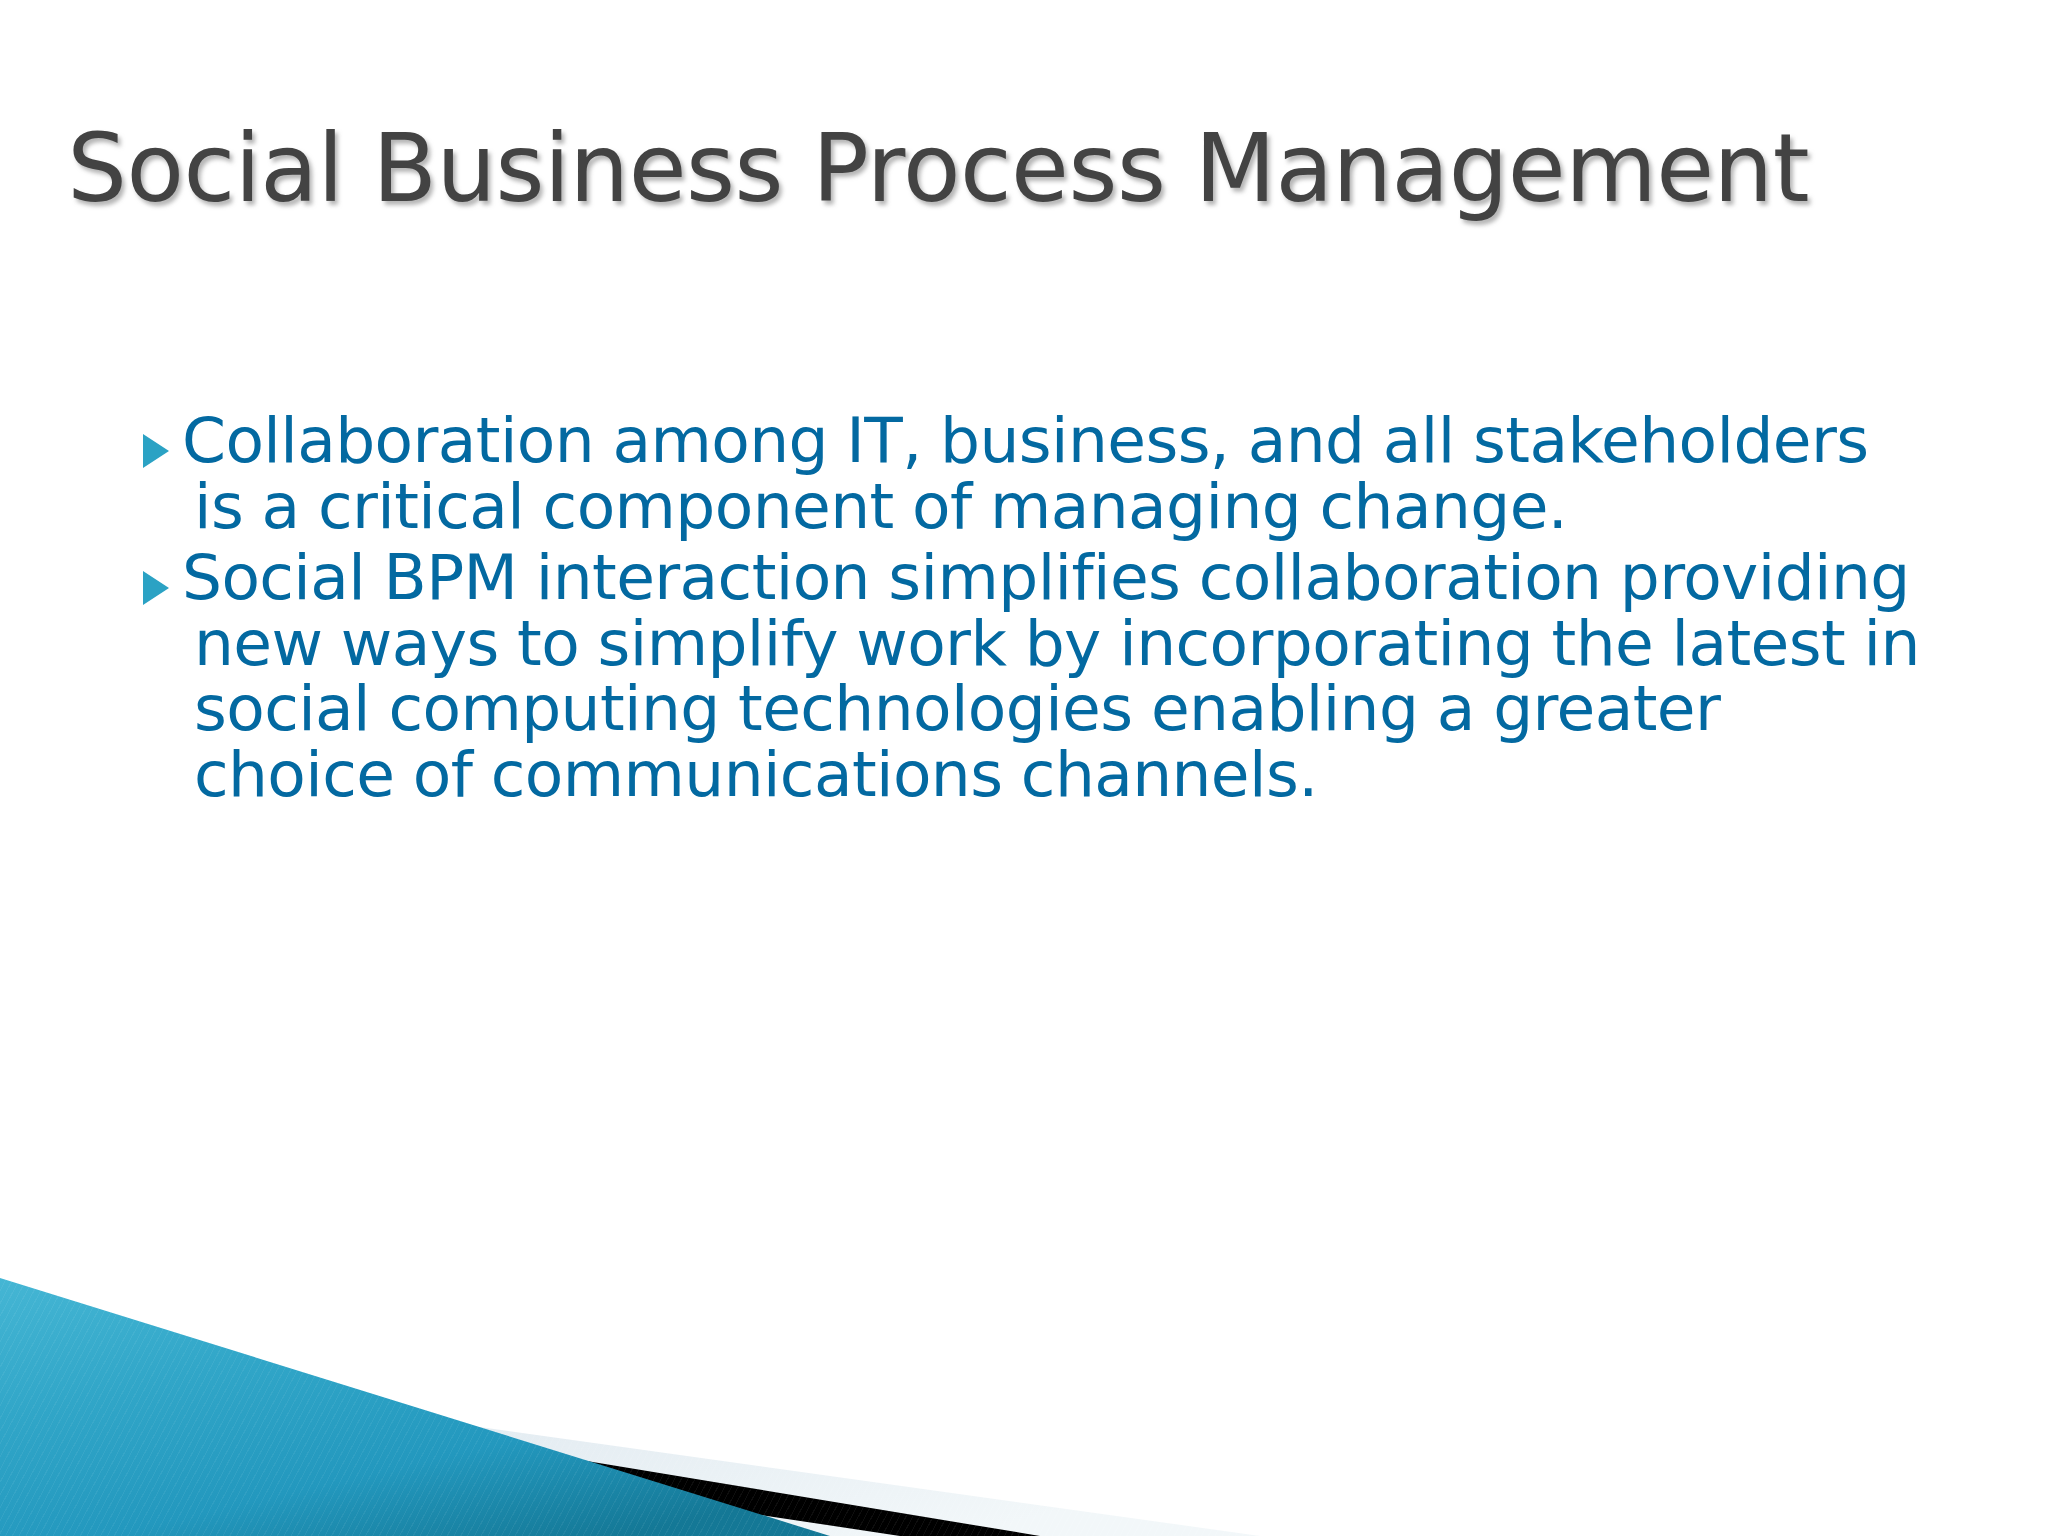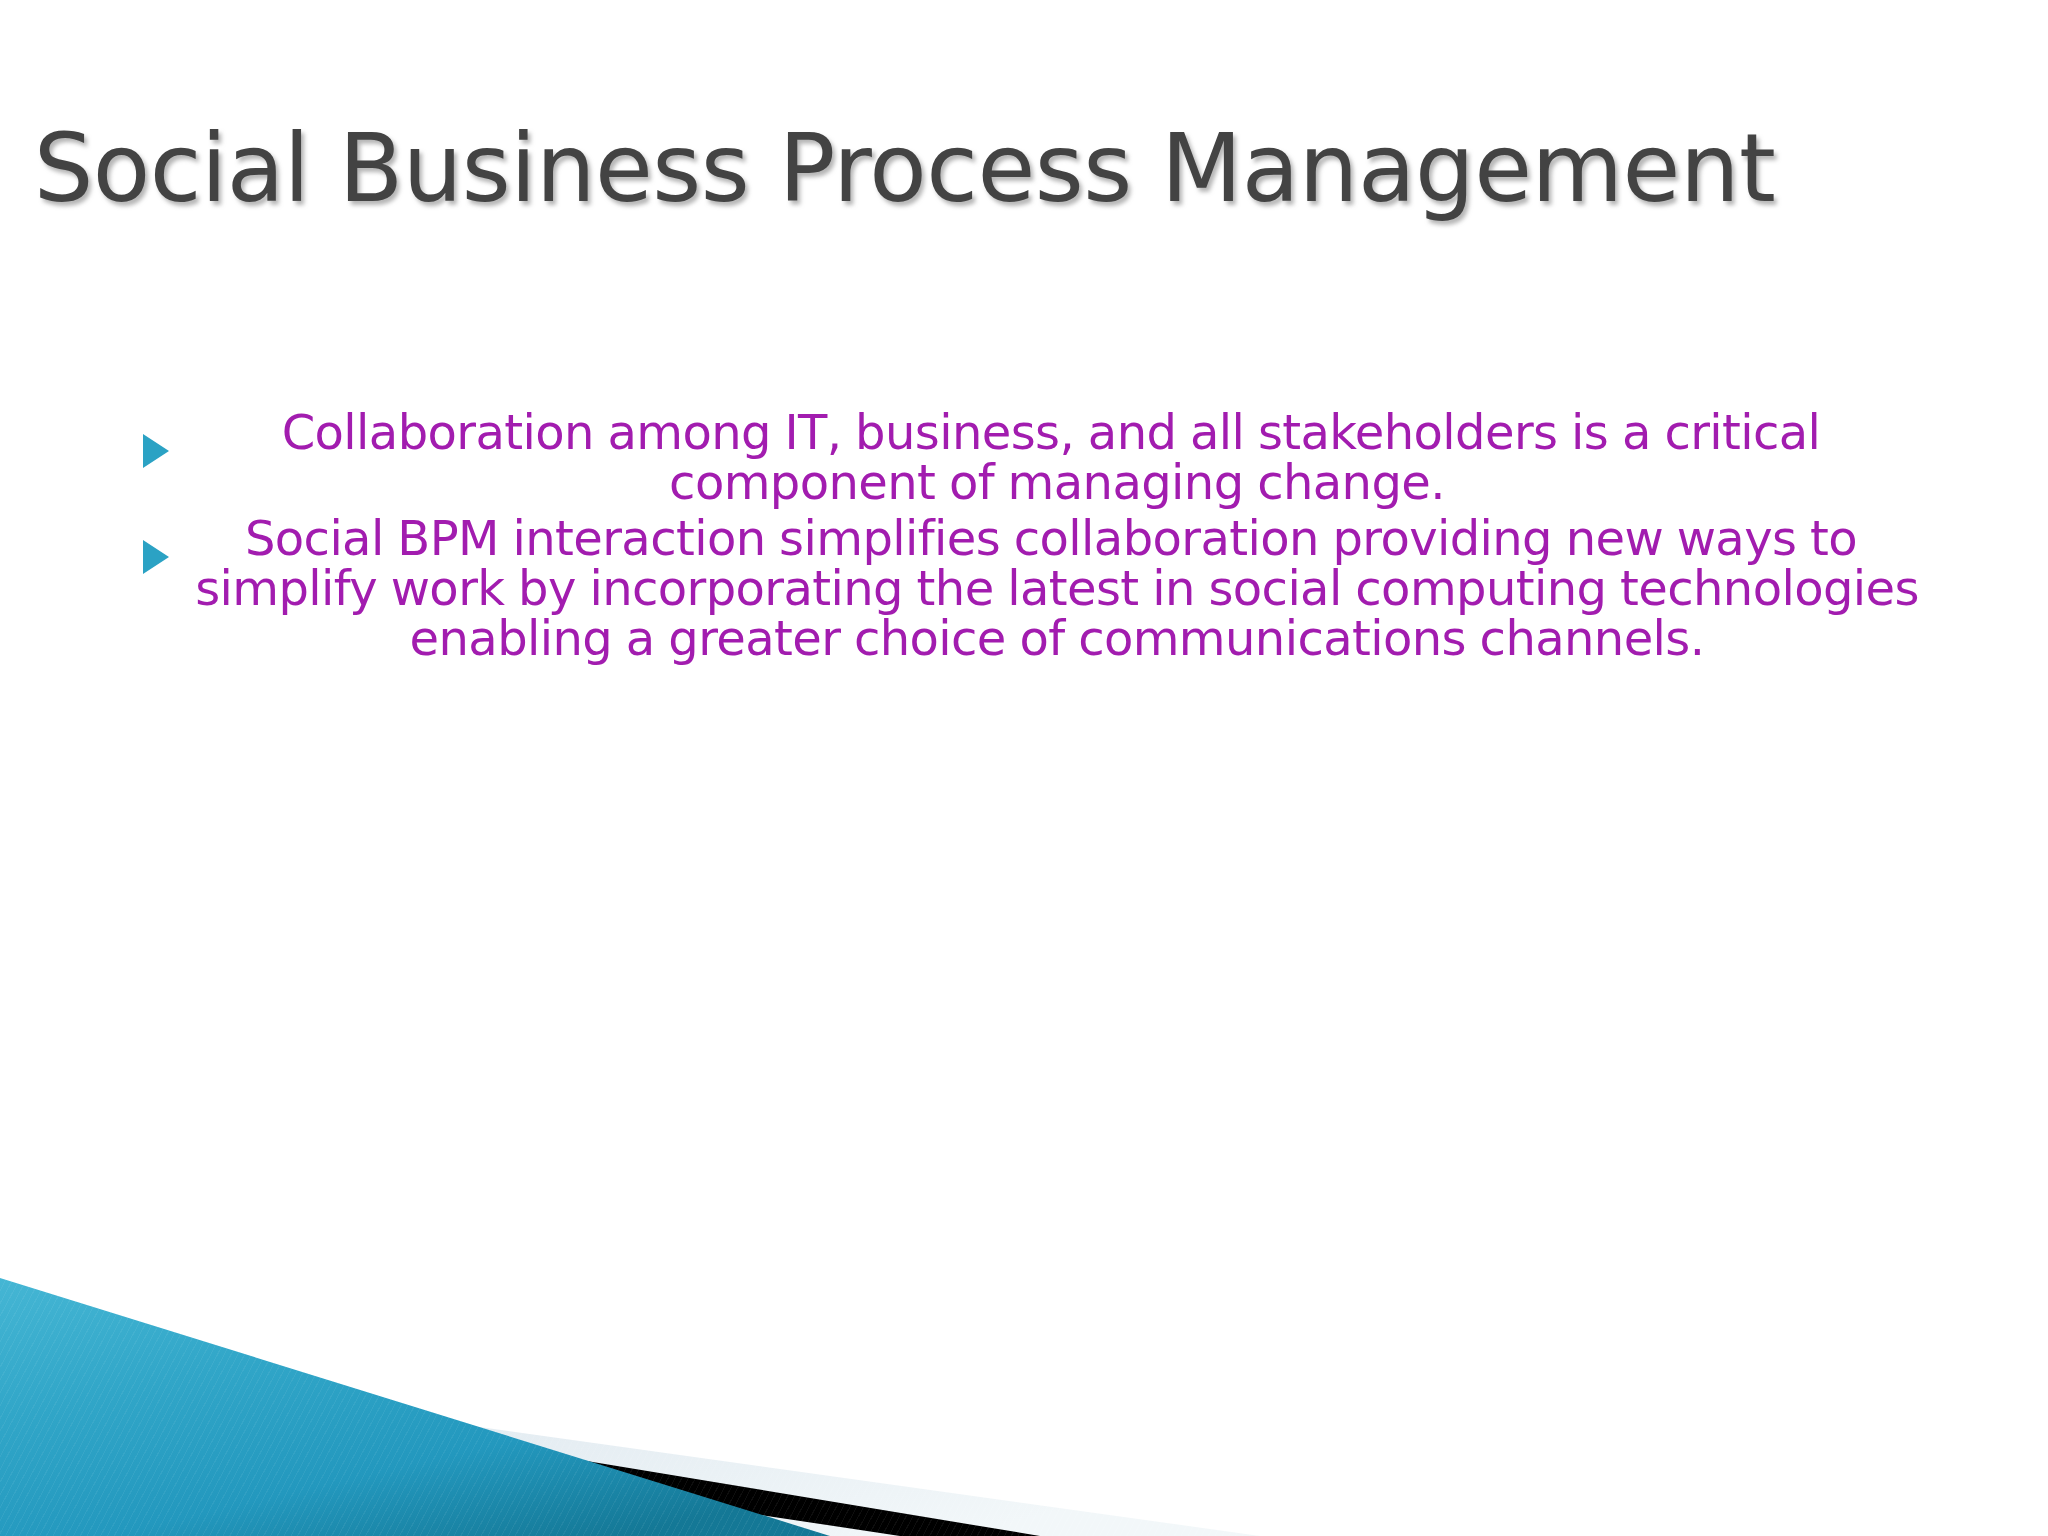--- a/index.html
+++ b/index.html
@@ -19,21 +19,21 @@
     font-family: "DejaVu Sans", sans-serif;
     overflow: hidden;
   }
 
   
   .title-block {
     position: absolute;
     left: 0;
     top: 120px;
     width: 1809px;
-    text-align: center;
+    text-align: right;
   }
 
   .slide-title {
     display: inline-block;
     font-family: "DejaVu Sans", sans-serif;
     font-size: 94px;
     font-weight: 400;
     letter-spacing: -0.5px;
     color: #434343;
     line-height: 1.05;
@@ -67,29 +67,28 @@
     width: 0;
     height: 0;
     border-top: 17px solid transparent;
     border-bottom: 17px solid transparent;
     border-left: 26px solid #2BA2C4;
   }
 
   .bullet-text {
     flex: 1 1 auto;
     font-family: "DejaVu Sans", sans-serif;
-    font-size: 48px;
+    font-size: 63px;
     font-weight: 400;
-    color: #a21caf;
+    color: #0369a1;
     line-height: 1.04;
     letter-spacing: -0.6px;
     text-indent: -12px;
     padding-left: 12px;
     word-spacing: -1px;
-    text-align: center;
   }
 
   
   .decor {
     position: absolute;
     left: 0;
     bottom: 0;
     width: 1260px;
     height: 272px;
     overflow: hidden;

